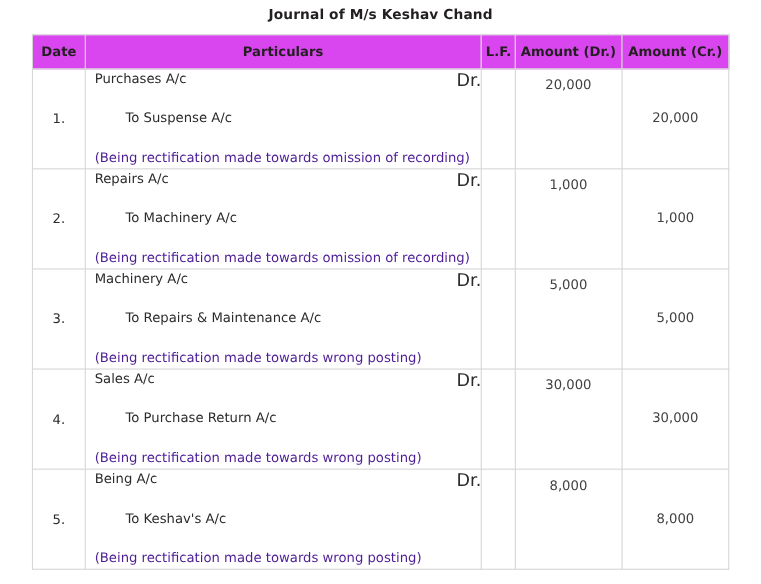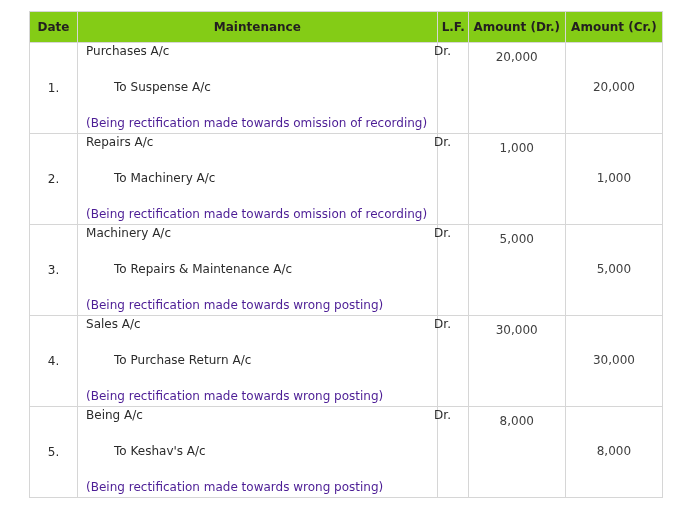--- a/index.html
+++ b/index.html
@@ -39,21 +39,21 @@
     width: 634px;
     table-layout: fixed;
   }
   table.journal th,
   table.journal td {
     border: 1px solid #d6d6d6;
     padding: 0;
     vertical-align: middle;
   }
   table.journal thead th {
-    background: #84cc16;
+    background: #d946ef;
     font-size: 12px;
     font-weight: bold;
     color: #231f20;
     height: 30px;
     text-align: center;
     padding: 0 4px;
   }
   
   .col-date   { width: 48px; }
   .col-part   { width: 359px; }
@@ -86,22 +86,22 @@
     align-items: baseline;
     height: 14px;
     margin: 0;
   }
   .line + .line { margin-top: 22px; }
   .acct {
     flex: 0 0 auto;
   }
   .dr-tag {
     position: absolute;
-    left: 348px;
-    font-size: 12px;
+    left: 329px;
+    font-size: 16px;
     color: #2b2b2b;
   }
   .line-rel {
     position: relative;
     width: 100%;
   }
   .indent {
     padding-left: 28px;
   }
   .narration {
@@ -128,34 +128,35 @@
   }
   .amt-line + .amt-line { margin-top: 16px; }
   .amt-blank { visibility: hidden; }
   td.cell-lf { }
 </style>
 </head>
 <body>
 
 <div class="page">
 
+  <div class="doc-title">Journal of M/s Keshav Chand</div>
 
   <div class="table-wrap">
     <table class="journal">
       <colgroup>
         <col class="col-date">
         <col class="col-part">
         <col class="col-lf">
         <col class="col-dr">
         <col class="col-cr">
       </colgroup>
       <thead>
         <tr>
           <th>Date</th>
-          <th>Maintenance</th>
+          <th>Particulars</th>
           <th>L.F.</th>
           <th>Amount (Dr.)</th>
           <th>Amount (Cr.)</th>
         </tr>
       </thead>
       <tbody id="journal-body">
           <tr>
             <td class="cell-date">1.</td>
             <td class="cell-particulars">
               <div class="part-inner">

